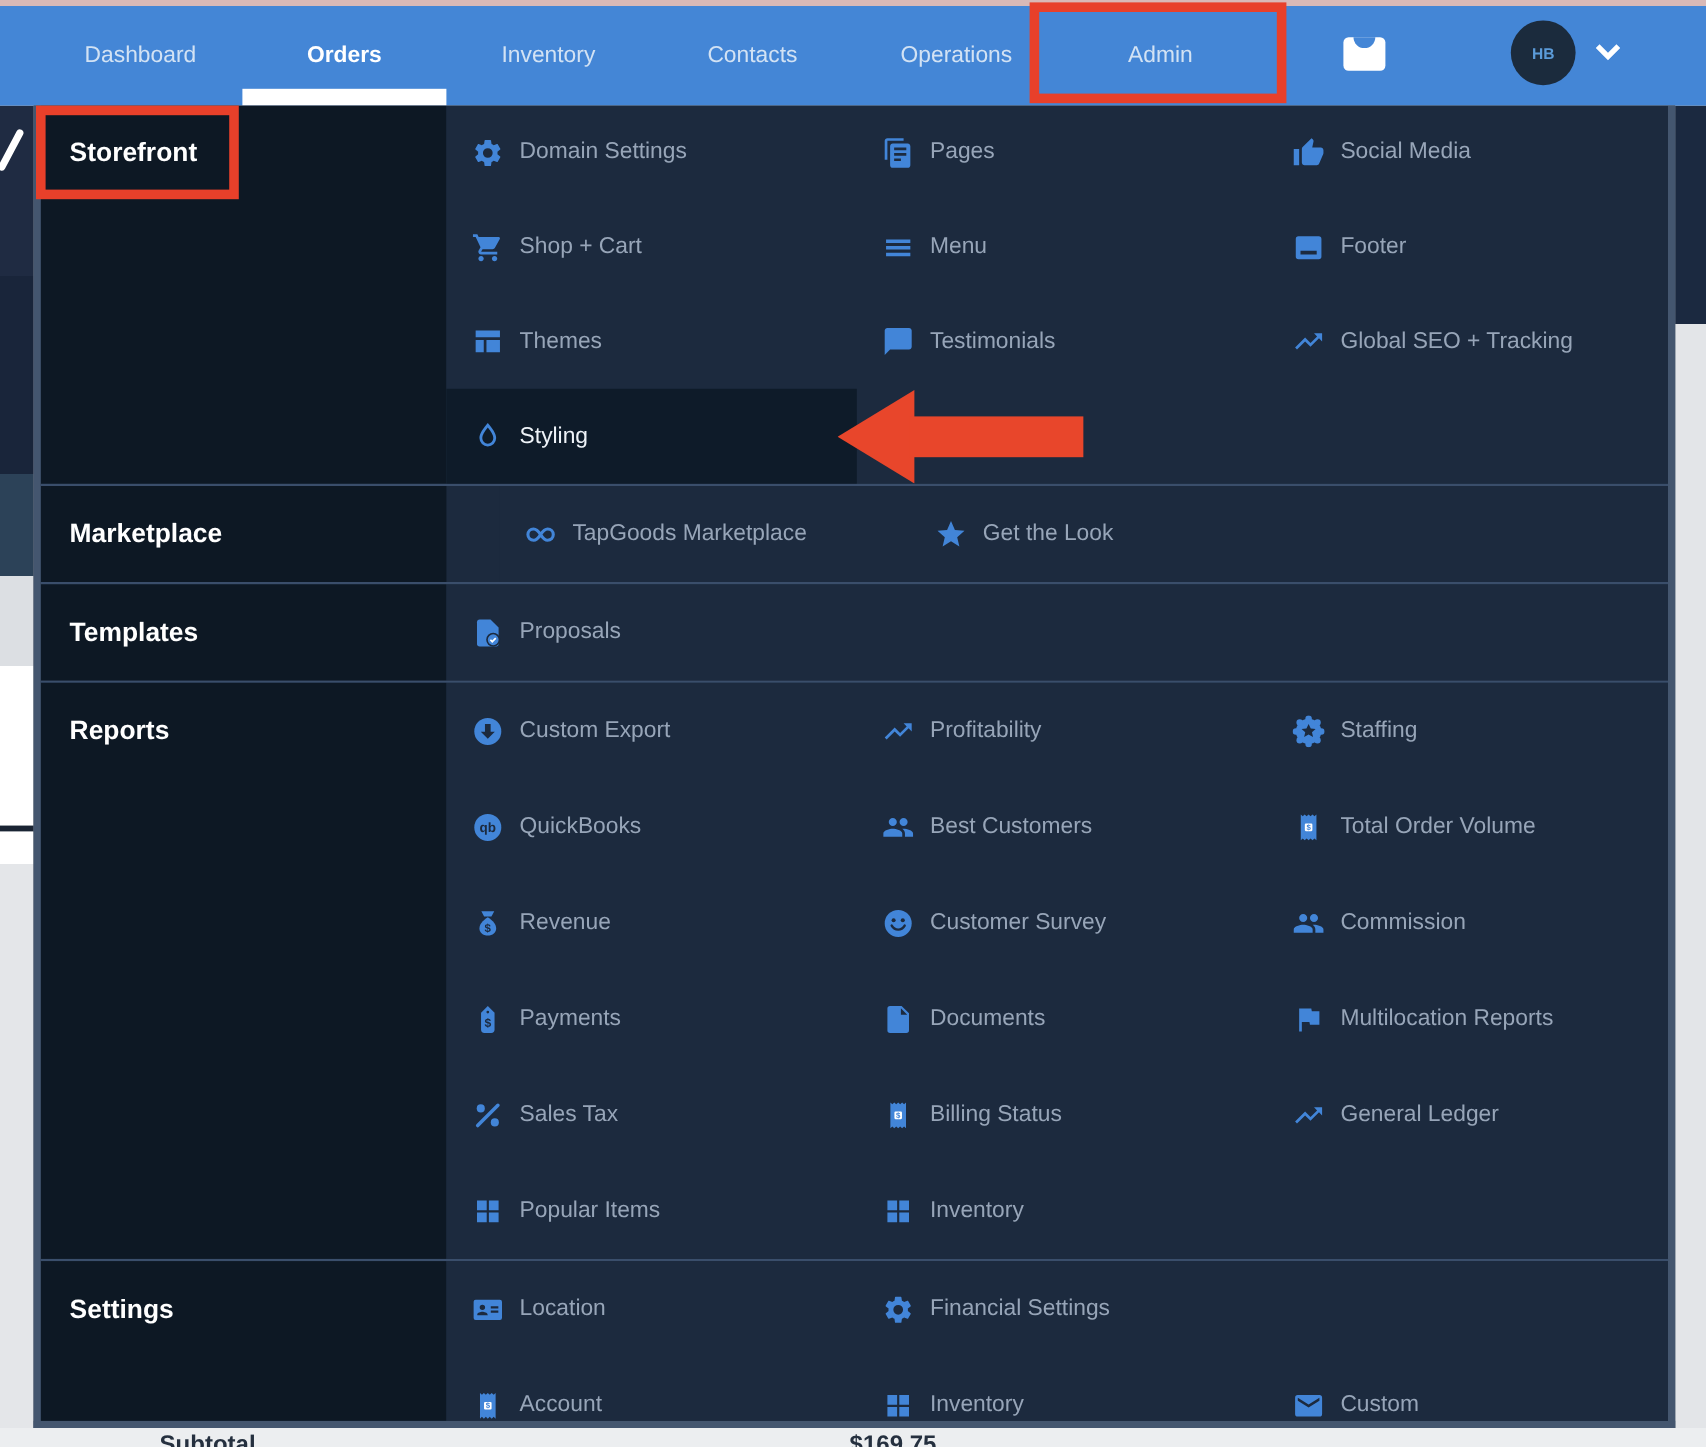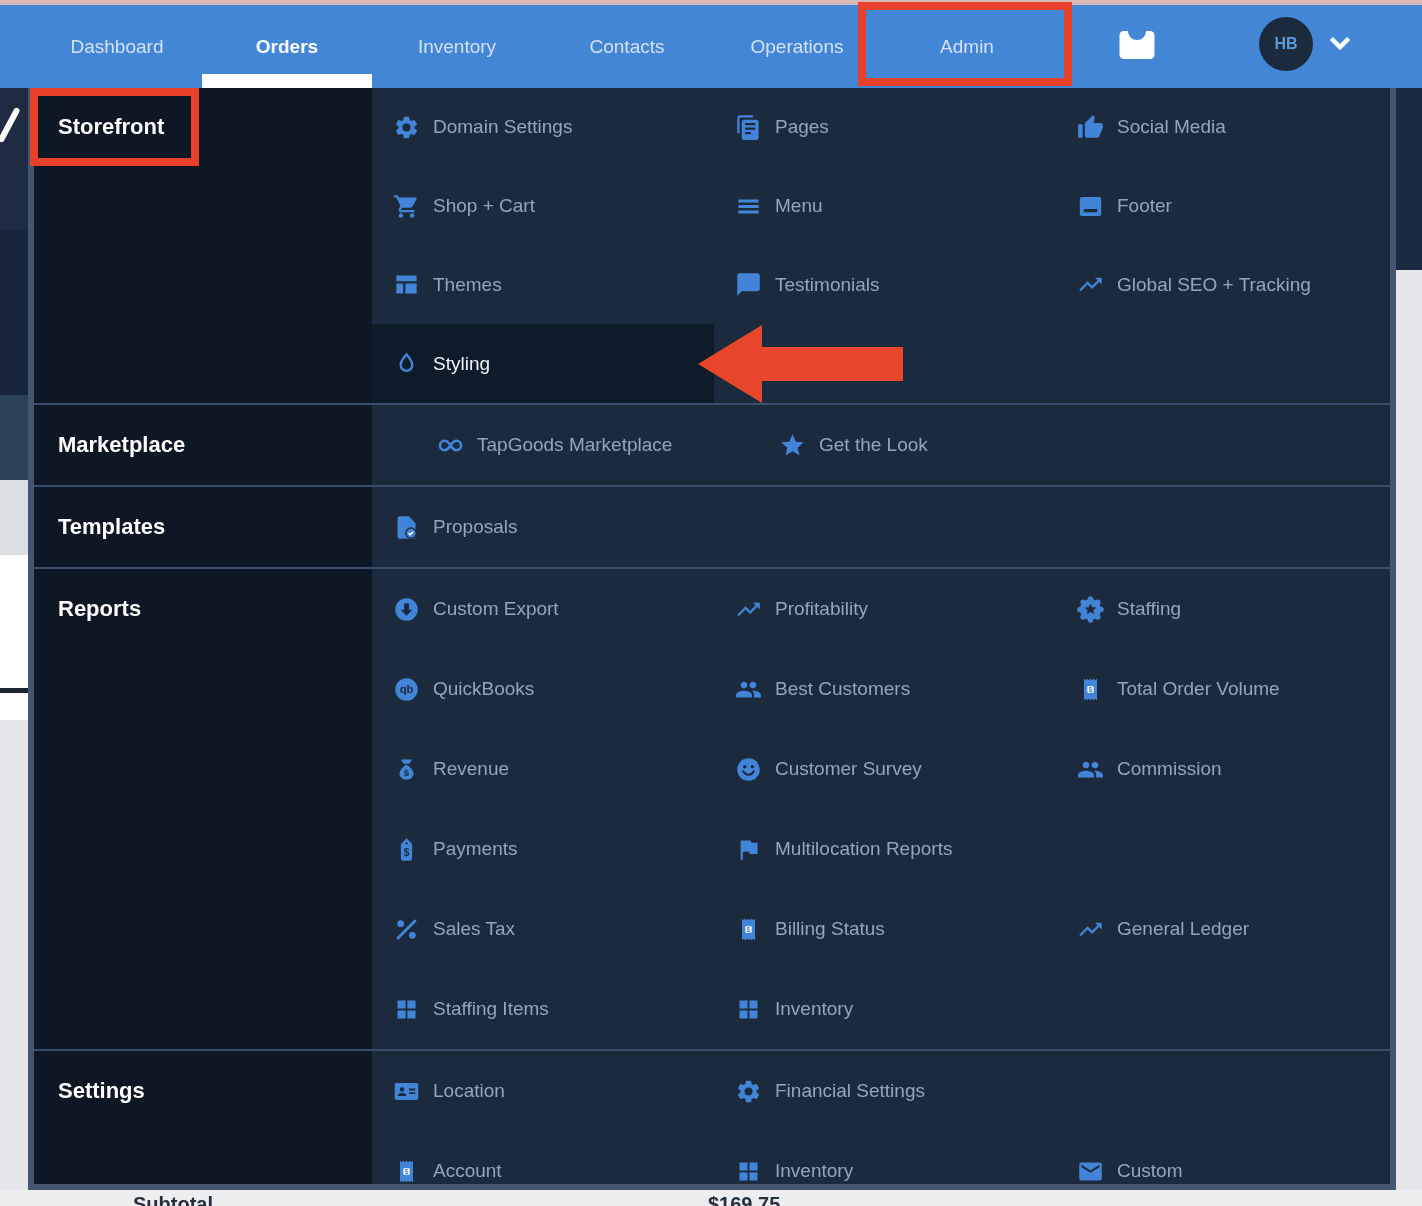--- a/index.html
+++ b/index.html
@@ -28,21 +28,21 @@
   .topstrip{position:absolute;left:0;top:0;width:1422px;height:5px;background:var(--top-strip-pink);}
   .nav-items{position:absolute;left:32px;top:5px;height:83px;display:flex;}
   .nav-item{width:170px;display:flex;align-items:center;justify-content:center;position:relative;
             color:#d2e2f4;font-size:19px;cursor:pointer;}
   .nav-item.active{color:#ffffff;font-weight:bold;}
   .nav-underline{position:absolute;left:0;bottom:0;width:170px;height:14px;background:#ffffff;}
   .inbox{position:absolute;left:1116px;top:24px;width:42px;height:42px;}
   .inbox svg{width:42px;height:42px;display:block;}
   .avatar{position:absolute;left:1259px;top:17px;width:54px;height:54px;border-radius:50%;
           background:var(--avatar-bg);display:flex;align-items:center;justify-content:center;
-          color:var(--avatar-text);font-size:16px;font-weight:bold;}
+          color:var(--avatar-text);font-size:13px;font-weight:bold;}
   .chev{position:absolute;left:1322px;top:26px;width:36px;height:36px;}
   .chev svg{width:36px;height:36px;display:block;}
 
   .mega-menu{position:absolute;left:28px;top:88px;width:1368px;height:1102px;box-sizing:border-box;
              background:var(--panel-bg);border-left:6px solid var(--menu-border);
              border-right:6px solid var(--menu-border);border-bottom:6px solid var(--menu-border);
              overflow:hidden;}
   .menu-section{display:flex;box-sizing:border-box;}
   .menu-section.bordered{border-top:2px solid var(--divider);}
   .section-category{width:338px;background:var(--category-bg);flex:none;}
@@ -382,20 +382,28 @@
           <div class="menu-cell">
             <span class="icon">
               <svg viewBox="0 0 24 24">
                 <path fill="currentColor" d="M12 2L7 7v12.5A2.5 2.5 0 0 0 9.5 22h5a2.5 2.5 0 0 0 2.5-2.5V7z"></path>
                 <circle cx="12" cy="6.6" r="1" fill="#1c2a3e"></circle>
                 <text x="12" y="17.5" text-anchor="middle" font-size="9" font-weight="bold" fill="#1c2a3e" font-family="Liberation Sans, sans-serif">$</text>
               </svg>
             </span>
             <span class="item-label">Payments</span>
           </div>
+          <div class="menu-cell">
+            <span class="icon">
+              <svg viewBox="0 0 24 24">
+                <path fill="currentColor" fill-rule="evenodd" d="M14.5 2H6a2 2 0 0 0-2 2v16a2 2 0 0 0 2 2h12a2 2 0 0 0 2-2V7.5zM14 8.5V3.8l4.7 4.7z"></path>
+              </svg>
+            </span>
+            <span class="item-label">Documents</span>
+          </div>
           <div class="menu-cell last">
             <span class="icon">
               <svg viewBox="0 0 24 24">
                 <path fill="currentColor" d="M14.4 6L14 4H5v17h2v-7h5.6l.4 2h7V6z"></path>
               </svg>
             </span>
             <span class="item-label">Multilocation Reports</span>
           </div>
         </div>
         <div class="menu-row" style="height: 80px;">
@@ -428,21 +436,21 @@
             <span class="item-label">General Ledger</span>
           </div>
         </div>
         <div class="menu-row" style="height: 80px;">
           <div class="menu-cell">
             <span class="icon">
               <svg viewBox="0 0 24 24">
                 <path fill="currentColor" d="M4 4h7.2v7.2H4zM12.8 4H20v7.2h-7.2zM4 12.8h7.2V20H4zM12.8 12.8H20V20h-7.2z"></path>
               </svg>
             </span>
-            <span class="item-label">Staffing Items</span>
+            <span class="item-label">Popular Items</span>
           </div>
           <div class="menu-cell">
             <span class="icon">
               <svg viewBox="0 0 24 24">
                 <path fill="currentColor" d="M4 4h7.2v7.2H4zM12.8 4H20v7.2h-7.2zM4 12.8h7.2V20H4zM12.8 12.8H20V20h-7.2z"></path>
               </svg>
             </span>
             <span class="item-label">Inventory</span>
           </div>
           <div class="menu-cell last"></div>

